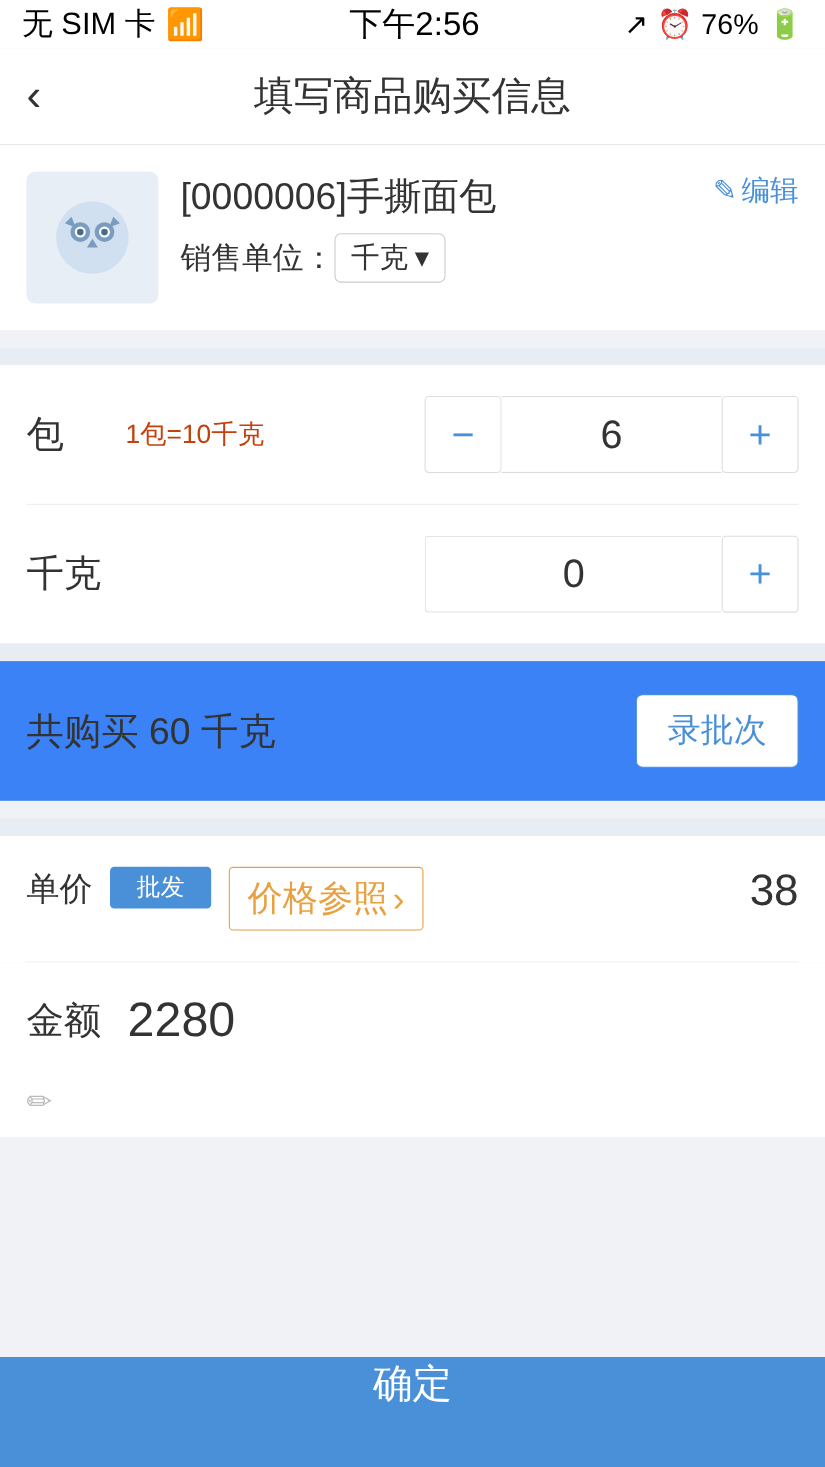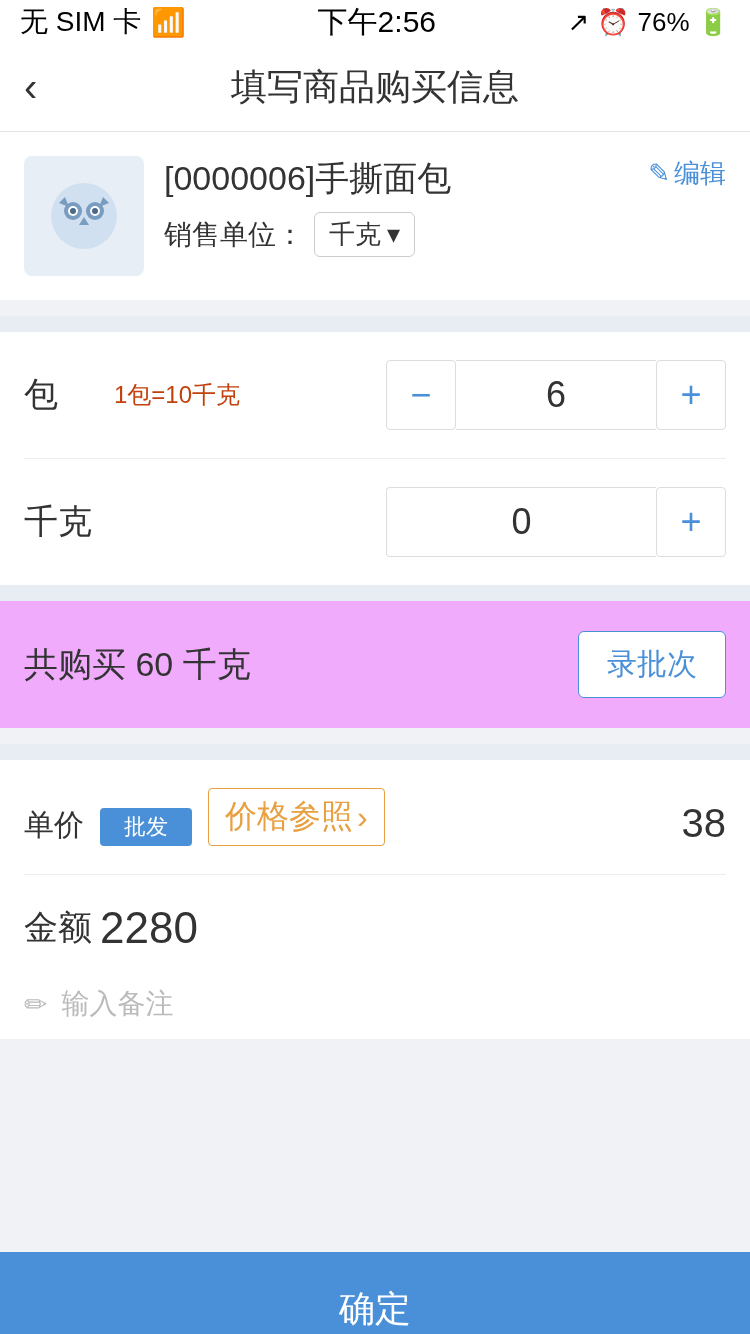--- a/index.html
+++ b/index.html
@@ -82,21 +82,20 @@
       margin-bottom: 10px;
     }
     .product-stock {
       font-size: 26px;
       color: #999;
       margin-bottom: 14px;
     }
     .product-unit-row {
       display: flex;
       align-items: center;
-      gap: 10px;
       font-size: 28px;
       color: #333;
     }
     .unit-selector {
       border: 1px solid #ccc;
       border-radius: 6px;
       padding: 4px 14px;
       font-size: 26px;
       color: #333;
       display: flex;
@@ -184,21 +183,21 @@
       outline: none;
       background: #fff;
       border-radius: 4px 0 0 4px;
     }
     .ctrl-btn-right {
       border-left: 1px solid #ddd;
     }
 
     
     .summary-section {
-      background: #f0abfc;
+      background: #3b82f6;
       padding: 30px 24px;
       display: flex;
       align-items: center;
       justify-content: space-between;
       margin-bottom: 16px;
     }
     .summary-text {
       font-size: 34px;
       color: #333;
     }
@@ -213,21 +212,21 @@
     }
 
     
     .price-section {
       background: #fff;
       padding: 0 24px;
       margin-bottom: 0;
     }
     .price-row {
       display: flex;
-      align-items: flex-end;
+      align-items: flex-start;
       padding: 28px 0;
       border-bottom: 1px solid #eee;
       gap: 16px;
     }
     .price-label {
       font-size: 30px;
       color: #333;
     }
     .price-tag-blue {
       background: #4a90d9;
@@ -255,21 +254,21 @@
     }
 
     
     .amount-section {
       background: #fff;
       padding: 28px 24px 0;
     }
     .amount-row {
       display: flex;
       align-items: center;
-      gap: 8px;
+      gap: 24px;
       margin-bottom: 16px;
     }
     .amount-label { font-size: 34px; color: #333; }
     .amount-value { font-size: 44px; color: #333; font-weight: 500; }
     .remark-row {
       display: flex;
       align-items: center;
       gap: 14px;
       padding: 16px 0;
       color: #bbb;
@@ -282,24 +281,24 @@
       flex: 1;
       min-height: 300px;
     }
 
     
     .confirm-bar {
       position: fixed;
       bottom: 0;
       left: 0;
       width: 750px;
-      height: 82px;
+      height: 100px;
       background: #4a90d9;
       display: flex;
-      align-items: flex-end;
+      align-items: flex-start;
       justify-content: center;
       cursor: pointer;
     }
     .confirm-text {
       font-size: 36px;
       color: #fff;
       font-weight: 500;
     }
   </style>
 </head>
@@ -404,21 +403,20 @@
   </div>
 </div>
 
 <div class="amount-section">
   <div class="amount-row">
     <span class="amount-label">金额</span>
     <span class="amount-value">2280</span>
   </div>
   <div class="remark-row">
     <span style="font-size:28px;color:#bbb;">✏</span>
-    <span>输入备注</span>
   </div>
 </div>
 
 <div class="bottom-content" style="height:400px;"></div>
 
 <div class="confirm-bar">
   <span class="confirm-text">确定</span>
 </div>
 
 </body></html>

